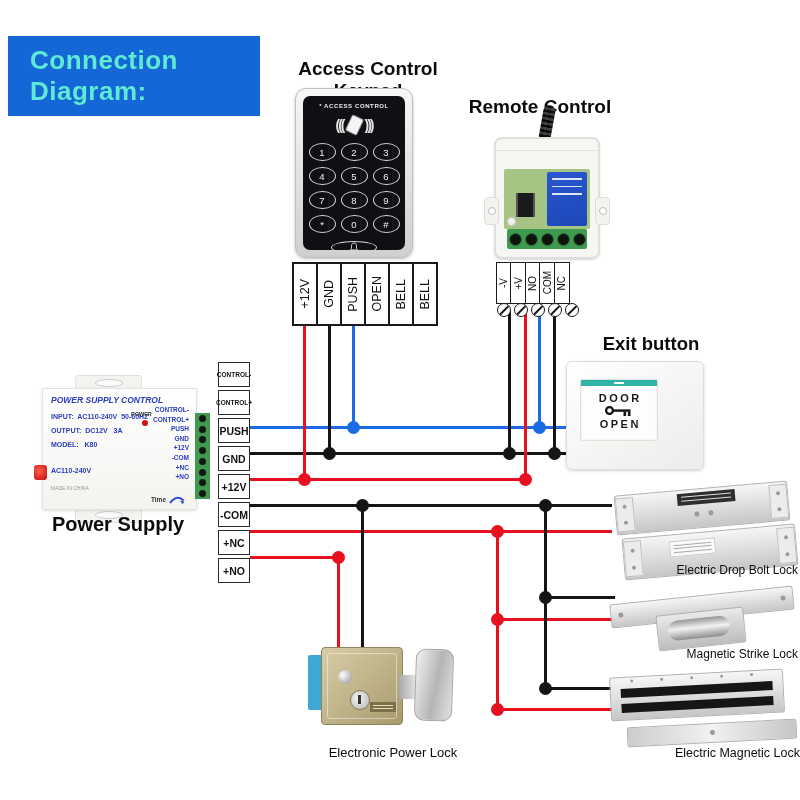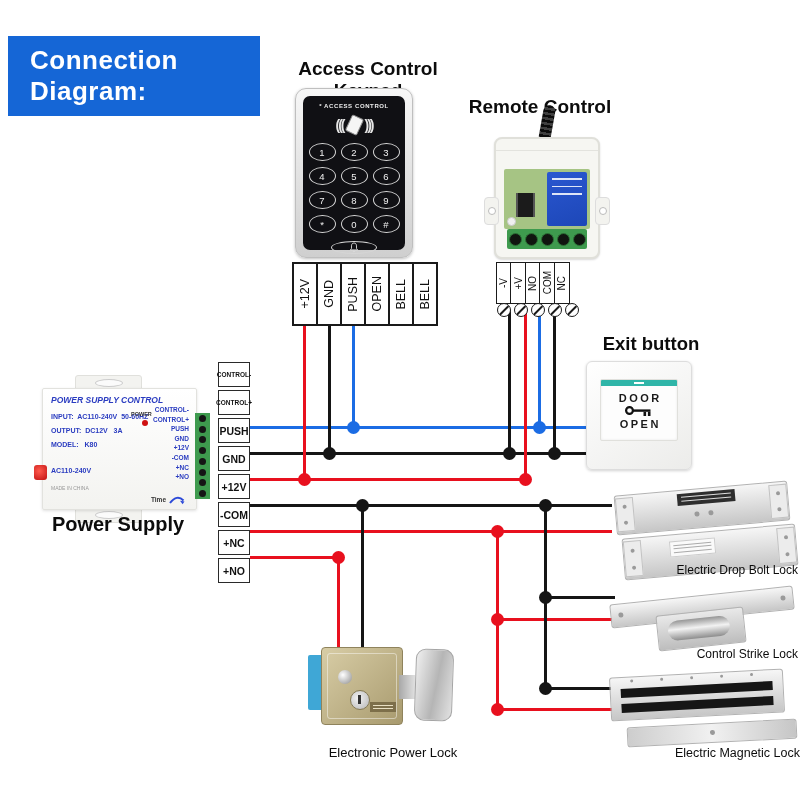--- a/index.html
+++ b/index.html
@@ -4,21 +4,21 @@
 <style>
   html,body{margin:0;padding:0;background:#fff;}
   .canvas{position:relative;width:800px;height:800px;background:#fff;overflow:hidden;
           font-family:"Liberation Sans",sans-serif;color:#111;}
   .abs{position:absolute;}
   .pre{white-space:pre;}
 
   
   .banner{left:8px;top:36px;width:252px;height:80px;background:var(--banner-blue,#1566d6);
           display:flex;align-items:center;padding-left:22px;box-sizing:border-box;}
-  .banner span{color:#ffffff;font-weight:bold;font-size:26px;letter-spacing:.5px;}
+  .banner span{color:#5eead4;font-weight:bold;font-size:26px;letter-spacing:.5px;}
   .sec-title{font-weight:bold;font-size:19px;color:#0c0c0c;text-align:center;}
 
   
   .wh{position:absolute;height:3px;margin-top:-1.5px;z-index:1;}
   .wv{position:absolute;width:3px;margin-left:-1.5px;z-index:1;}
   .red{background:var(--wire-red,#e8101e);}
   .blue{background:var(--wire-blue,#1b6ce4);}
   .black{background:var(--wire-black,#151515);}
   .dot{position:absolute;width:13px;height:13px;border-radius:50%;margin:-6.5px 0 0 -6.5px;z-index:3;}
 
@@ -101,23 +101,23 @@
           display:flex;flex-direction:column;justify-content:space-around;align-items:center;}
   .ps-green i{width:7px;height:7px;border-radius:50%;background:#151515;}
   .ps-made{position:absolute;left:8px;top:96px;font-size:5px;color:#999;}
   .ps-time{position:absolute;right:10px;bottom:4px;display:flex;align-items:center;gap:2px;
           font-size:6.5px;color:#333;font-weight:bold;}
   .ps-fuse{position:absolute;left:-9px;top:76px;width:13px;height:15px;border-radius:3px;
           background:radial-gradient(circle at 40% 40%,#ff5a4d,#c01010);}
   .ps-caption{left:28px;top:513px;width:180px;text-align:center;font-weight:bold;font-size:20px;color:#0c0c0c;}
 
   
-  .exit-plate{left:586px;top:361px;width:104px;height:107px;border-radius:6px;z-index:2;
+  .exit-plate{left:566px;top:361px;width:104px;height:107px;border-radius:6px;z-index:2;
           background:linear-gradient(145deg,#ffffff,#ececea);border:1px solid #ddd;
-          box-shadow:0 1px 3px rgba(0,0,0,.18);}
+          box-shadow:0 1px 3px rgba(0,0,0,.18);padding-left:32px;}
   .exit-inner{position:absolute;left:13px;top:17px;width:76px;height:60px;background:#fdfdfd;
           border:1px solid #e0e0dc;border-radius:2px;box-shadow:inset 0 0 3px rgba(0,0,0,.08);
           display:flex;flex-direction:column;align-items:center;overflow:hidden;}
   .exit-stripe{width:100%;height:6px;background:var(--teal,#2fb5a8);position:relative;}
   .exit-stripe i{position:absolute;left:50%;top:2px;width:10px;height:2px;margin-left:-5px;background:#fff;}
   .exit-word{font-weight:bold;font-size:11px;letter-spacing:2.5px;color:#1a1a1a;margin-left:2.5px;}
 
   
   .lockgrp{z-index:2;}
   .metal{background:linear-gradient(180deg,#f6f6f6,#c6c6c6);border:1px solid #b2b2b2;border-radius:3px;}
@@ -421,21 +421,21 @@
   </div>
 
   <div class="abs lockgrp" style="left:605px;top:585px;width:195px;height:78px;">
     <div class="metal" style="position:absolute;left:5px;top:10px;width:182px;height:22px;transform:rotate(-6deg);">
       <span class="hole" style="left:7px;top:8px;"></span>
       <span class="hole" style="right:7px;top:8px;"></span>
     </div>
     <div class="metal" style="position:absolute;left:52px;top:26px;width:86px;height:34px;transform:rotate(-6deg);background:linear-gradient(180deg,#e9e9e9,#bdbdbd);">
       <div class="cyl" style="position:absolute;left:10px;top:6px;width:62px;height:20px;"></div>
     </div>
-    <div class="lock-label" style="right:2px;bottom:2px;">Control Strike Lock</div>
+    <div class="lock-label" style="right:2px;bottom:2px;">Magnetic Strike Lock</div>
   </div>
 
   <div class="abs lockgrp" style="left:605px;top:665px;width:195px;height:95px;">
     <div class="metal" style="position:absolute;left:5px;top:8px;width:172px;height:42px;transform:rotate(-3deg);">
       <span class="hole" style="left:20px;top:2px;width:3px;height:3px;"></span>
       <span class="hole" style="left:50px;top:2px;width:3px;height:3px;"></span>
       <span class="hole" style="left:80px;top:2px;width:3px;height:3px;"></span>
       <span class="hole" style="left:110px;top:2px;width:3px;height:3px;"></span>
       <span class="hole" style="left:140px;top:2px;width:3px;height:3px;"></span>
       <div class="mag-strip" style="top:11px;"></div>

